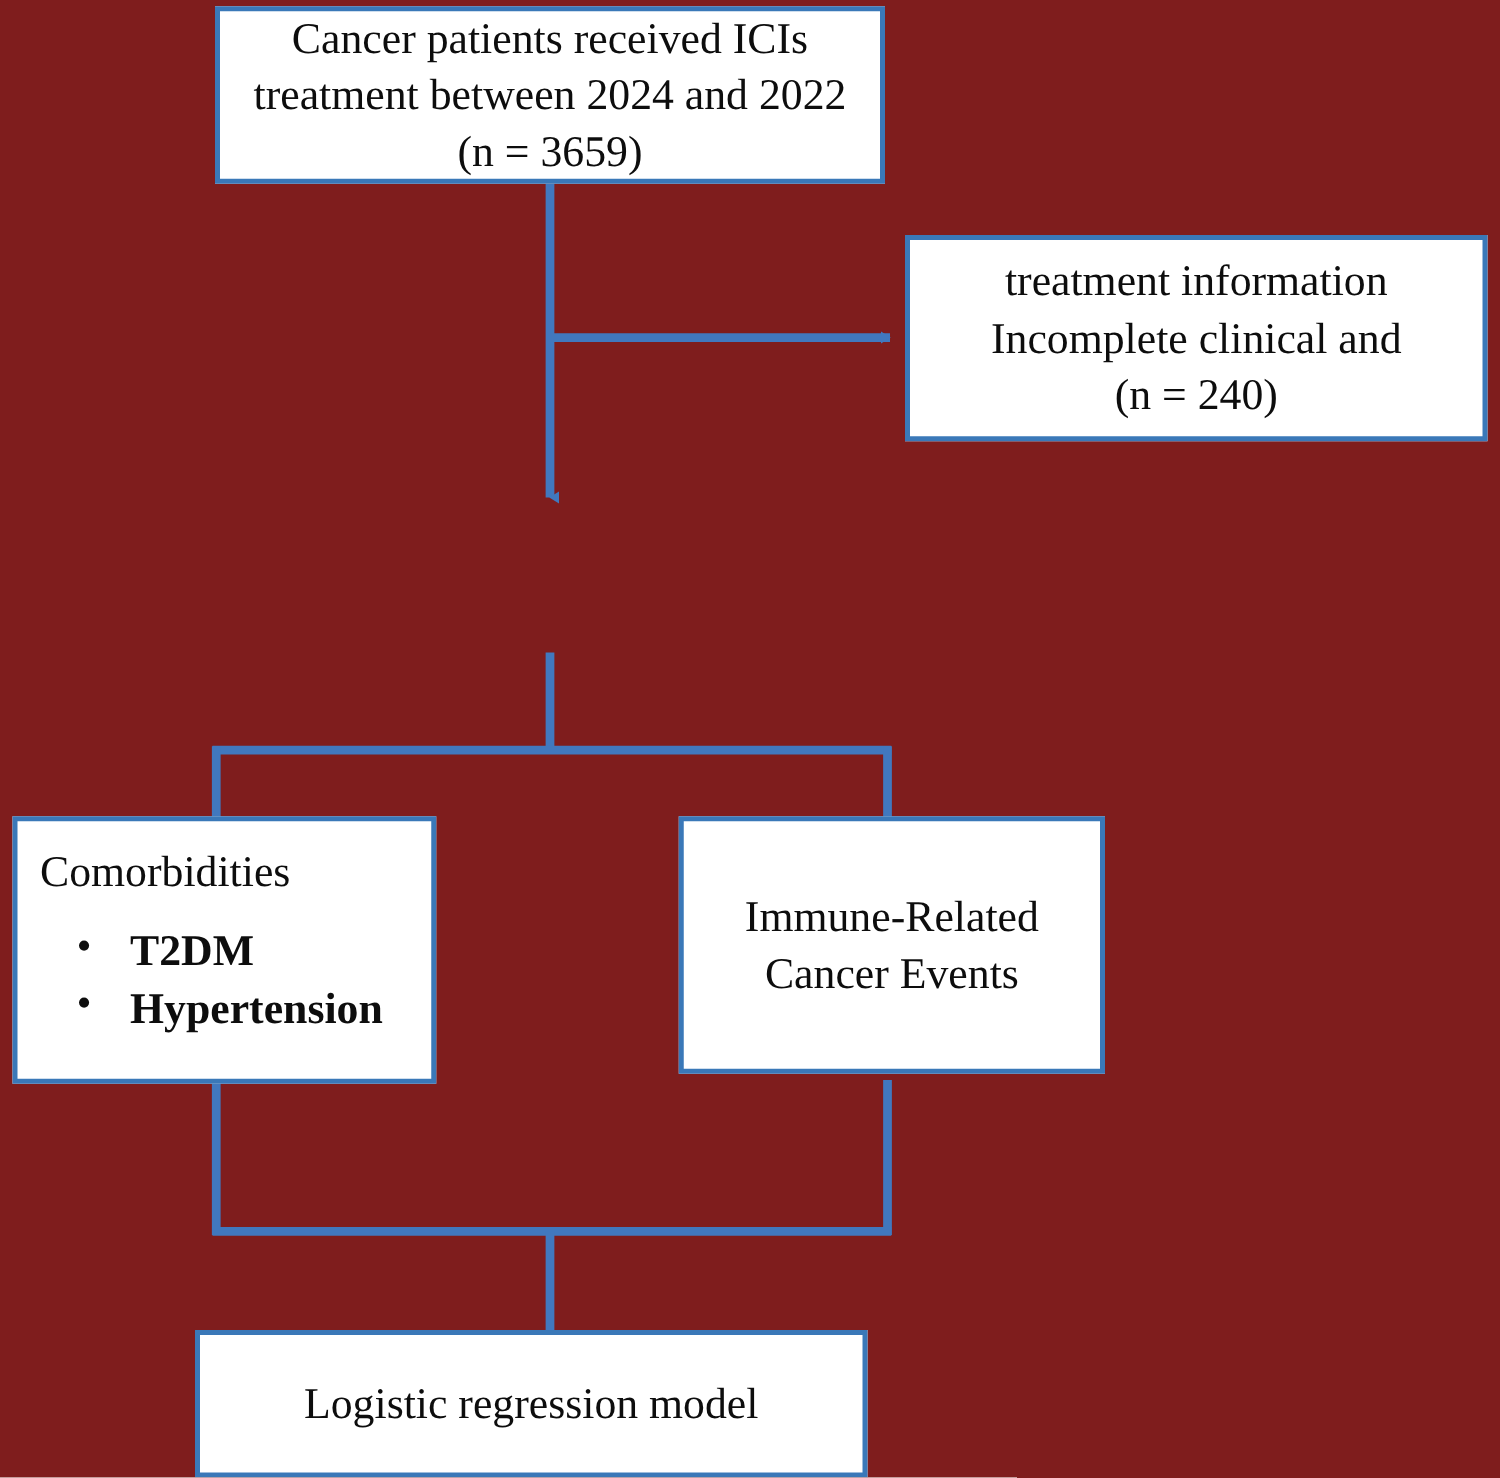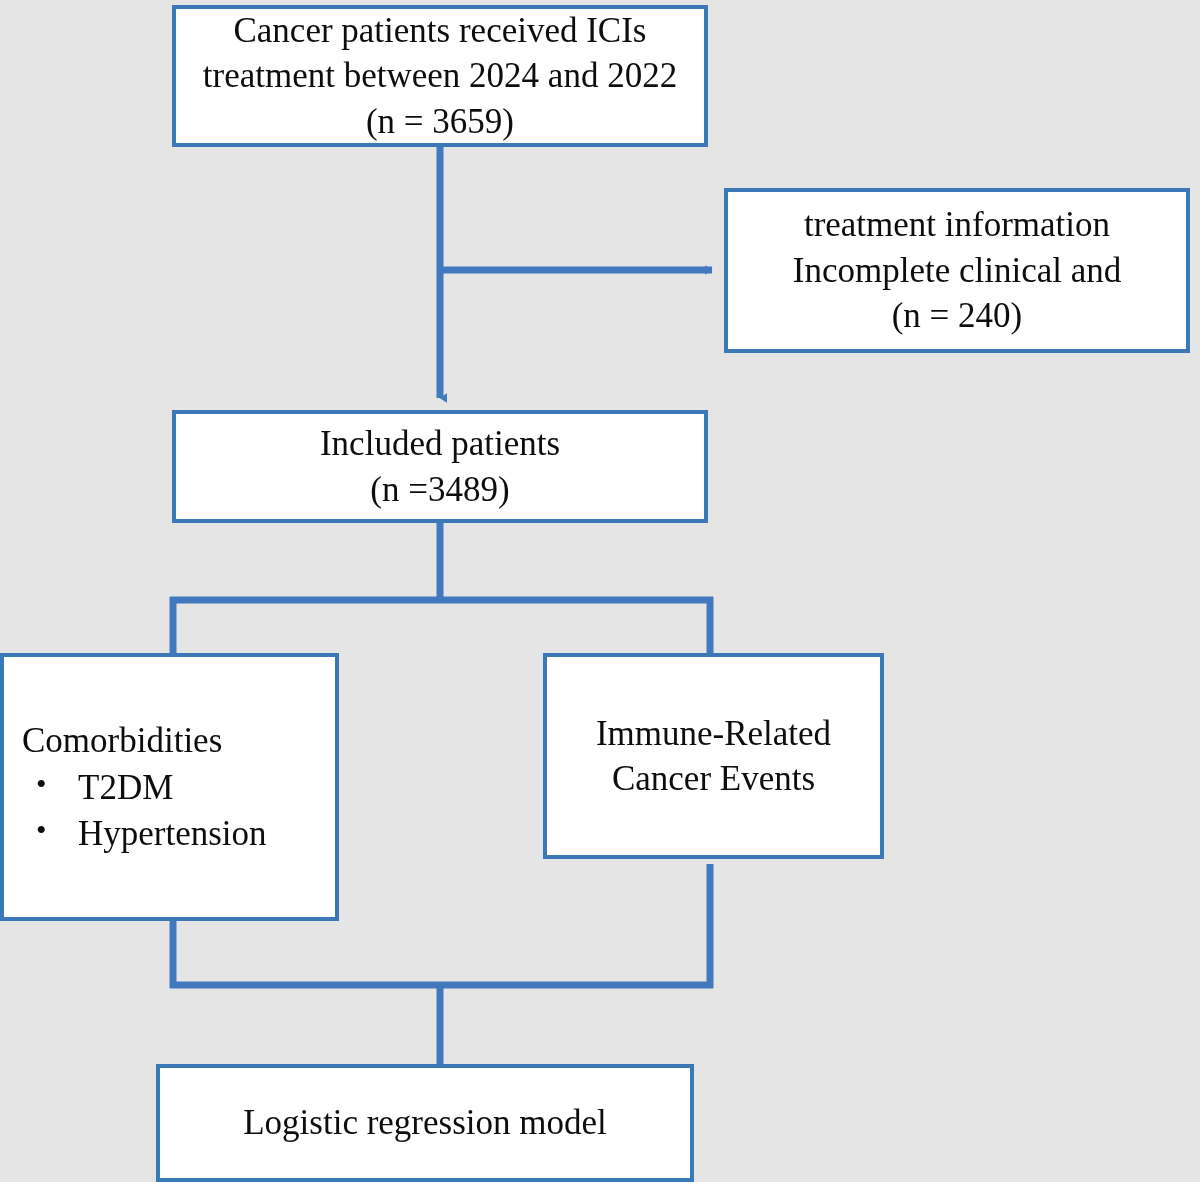--- a/index.html
+++ b/index.html
@@ -8,21 +8,21 @@
     background: #ffffff;
   }
   body {
     font-family: "Liberation Serif", "DejaVu Serif", serif;
     color: #000000;
   }
   #canvas {
     position: relative;
     width: 1200px;
     height: 1182px;
-    background: #e5e5e5;
+    background: #7f1d1d;
     overflow: hidden;
   }
   .svg-layer {
     position: absolute;
     left: 0;
     top: 0;
     width: 1200px;
     height: 1182px;
     pointer-events: none;
   }
@@ -60,38 +60,39 @@
   }
   
   #node-included {
     left: 172px;
     top: 410px;
     width: 536px;
     height: 113px;
   }
   
   #node-comorbidities {
-    left: 0;
+    left: 10px;
     top: 653px;
     width: 339px;
-    height: 268px;
+    height: 214px;
     align-items: flex-start;
     justify-content: center;
     padding: 0 0 0 18px;
   }
   #node-comorbidities .line {
     text-align: left;
   }
   #node-comorbidities .heading {
     margin-bottom: 2px;
   }
   #node-comorbidities ul {
-    margin: 0;
+    margin: 16px;
     padding: 0 0 0 14px;
     list-style: none;
+    font-weight: bold;
   }
   #node-comorbidities li {
     font-size: 35px;
     line-height: 1.30;
     white-space: nowrap;
     position: relative;
     padding-left: 42px;
     color: #0d0d0d;
   }
   #node-comorbidities li::before {
@@ -159,24 +160,20 @@
     <div class="line">treatment between 2024 and 2022</div>
     <div class="line">(n = 3659)</div>
   </div>
 
   <div class="node" id="node-excluded">
     <div class="line">treatment information</div>
     <div class="line">Incomplete clinical and</div>
     <div class="line">(n = 240)</div>
   </div>
 
-  <div class="node" id="node-included">
-    <div class="line">Included patients</div>
-    <div class="line">(n =3489)</div>
-  </div>
 
   <div class="node" id="node-comorbidities">
     <div class="line heading">Comorbidities</div>
     <ul>
       <li>T2DM</li>
       <li>Hypertension</li>
     </ul>
   </div>
 
   <div class="node" id="node-irae">

